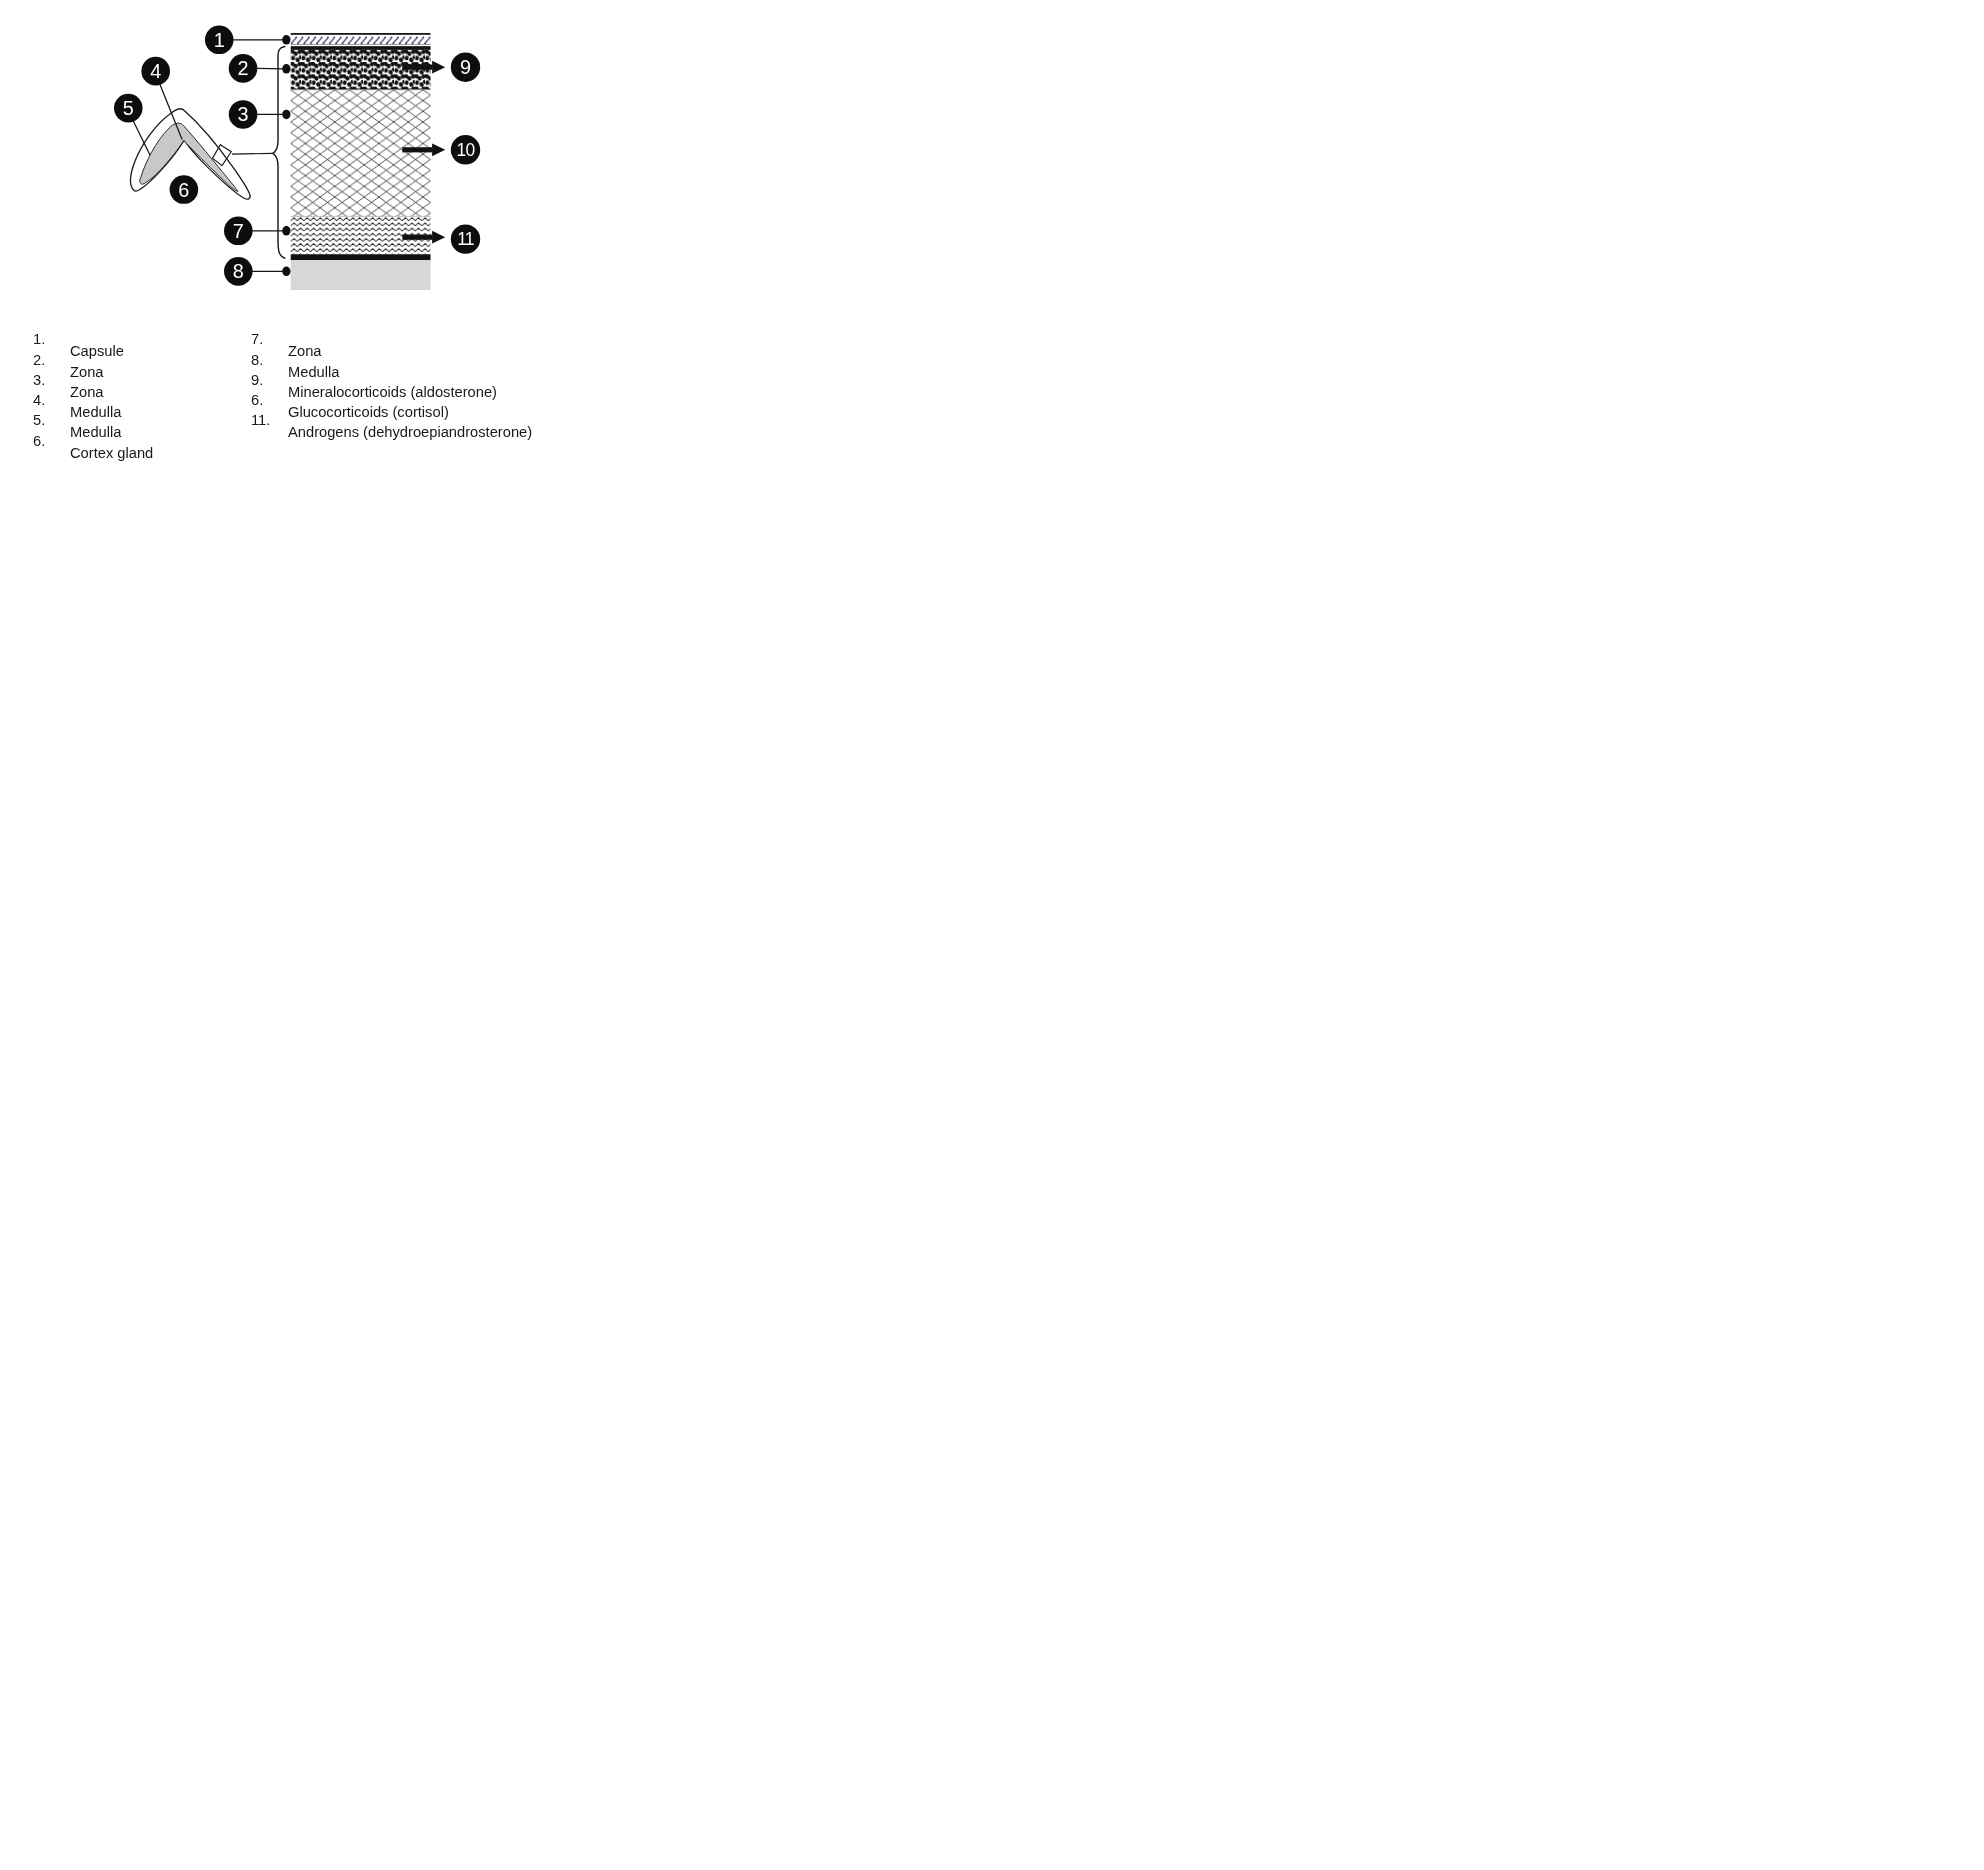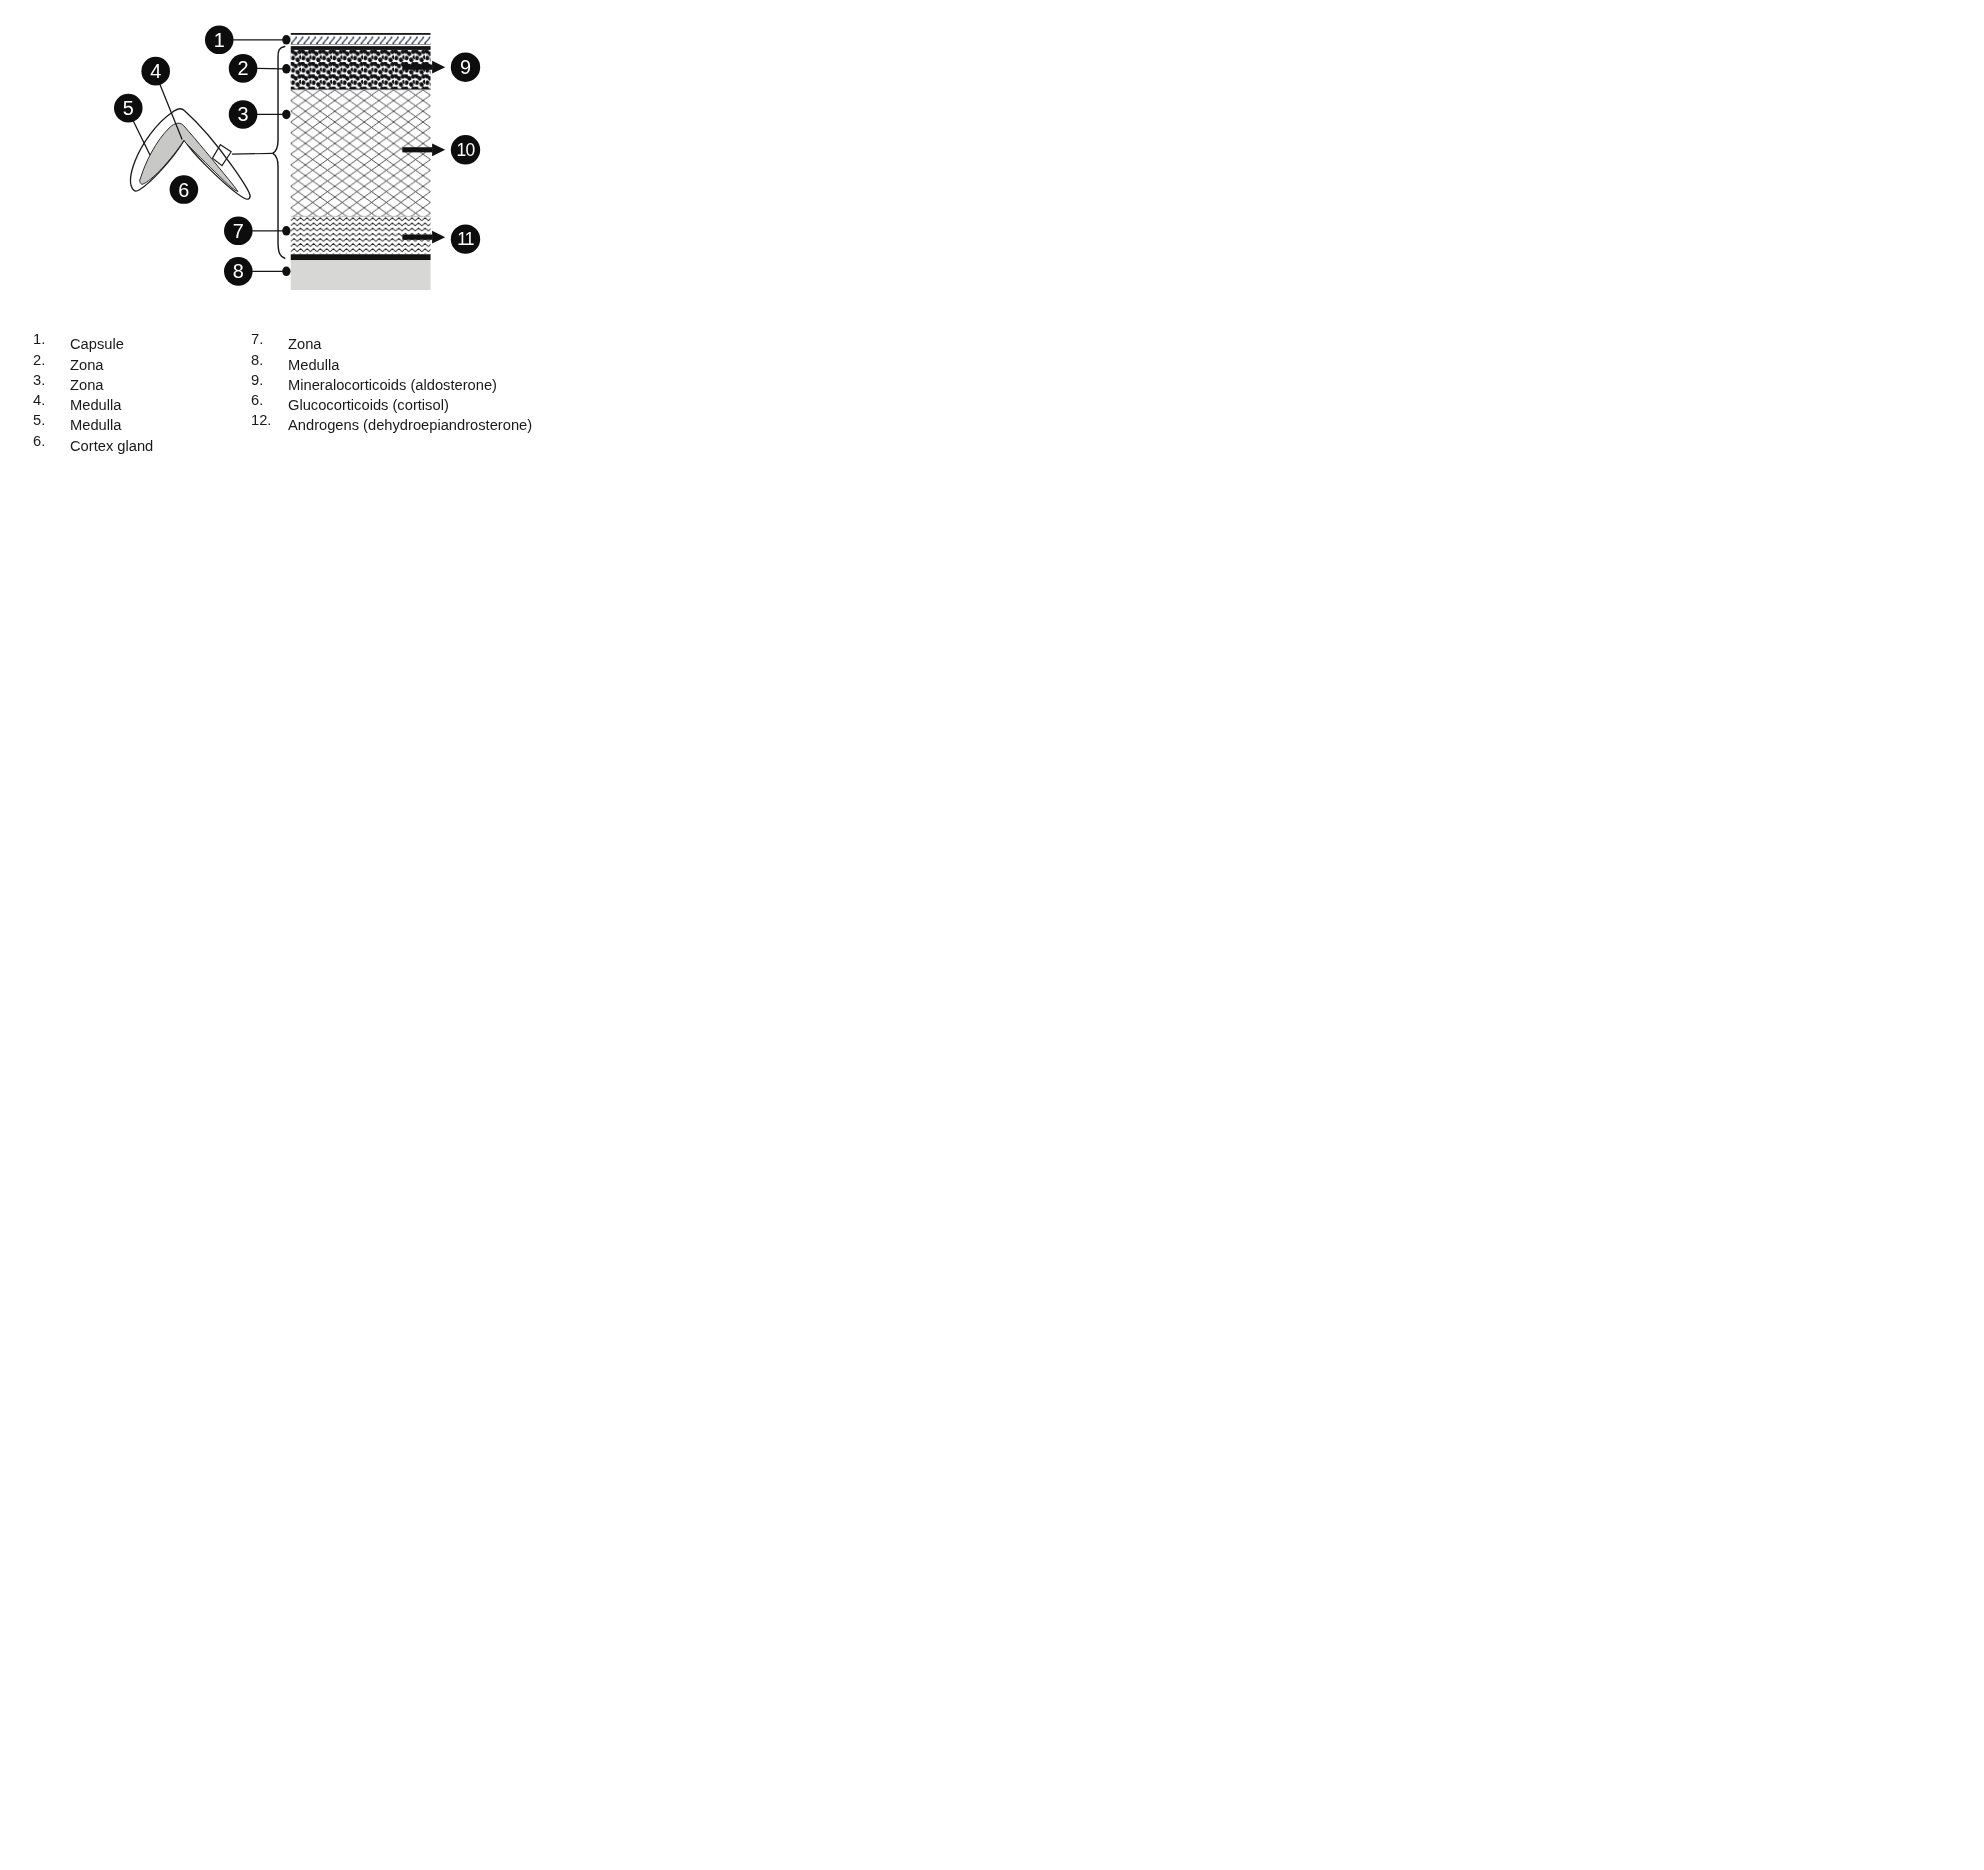--- a/index.html
+++ b/index.html
@@ -16,21 +16,21 @@
     font-size:50px;
     fill:#ffffff;
     text-anchor:middle;
     dominant-baseline:central;
     font-weight:400;
   }
   .badge-num.two{font-size:44px;letter-spacing:-2px;}
   .legend{position:absolute;left:0;top:0;width:100%;height:100%;color:#191919;}
   .legend-row{position:absolute;font-size:14.7px;line-height:20.6px;white-space:nowrap;}
   .legend-row .num{position:absolute;left:0;top:0;}
-  .legend-row .lab{position:absolute;left:37px;top:5px;}
+  .legend-row .lab{position:absolute;left:37px;top:12px;}
 </style>
 </head>
 <body>
 
 <div class="page">
 
   <svg width="591" height="468" viewBox="0 0 1488 1178">
 
     <defs>
       <pattern id="patCap" patternUnits="userSpaceOnUse" x="732" y="87" width="16" height="25">
@@ -224,19 +224,19 @@
     </div>
     <div class="legend-row" style="left:251px;top:370px;">
       <span class="num">9.</span>
       <span class="lab">Mineralocorticoids (aldosterone)</span>
     </div>
     <div class="legend-row" style="left:251px;top:390px;">
       <span class="num">6.</span>
       <span class="lab">Glucocorticoids (cortisol)</span>
     </div>
     <div class="legend-row" style="left:251px;top:410px;">
-      <span class="num">12.</span>
+      <span class="num">11.</span>
       <span class="lab">Androgens (dehydroepiandrosterone)</span>
     </div>
   </div>
 
 </div>
 
 
 </body></html>

